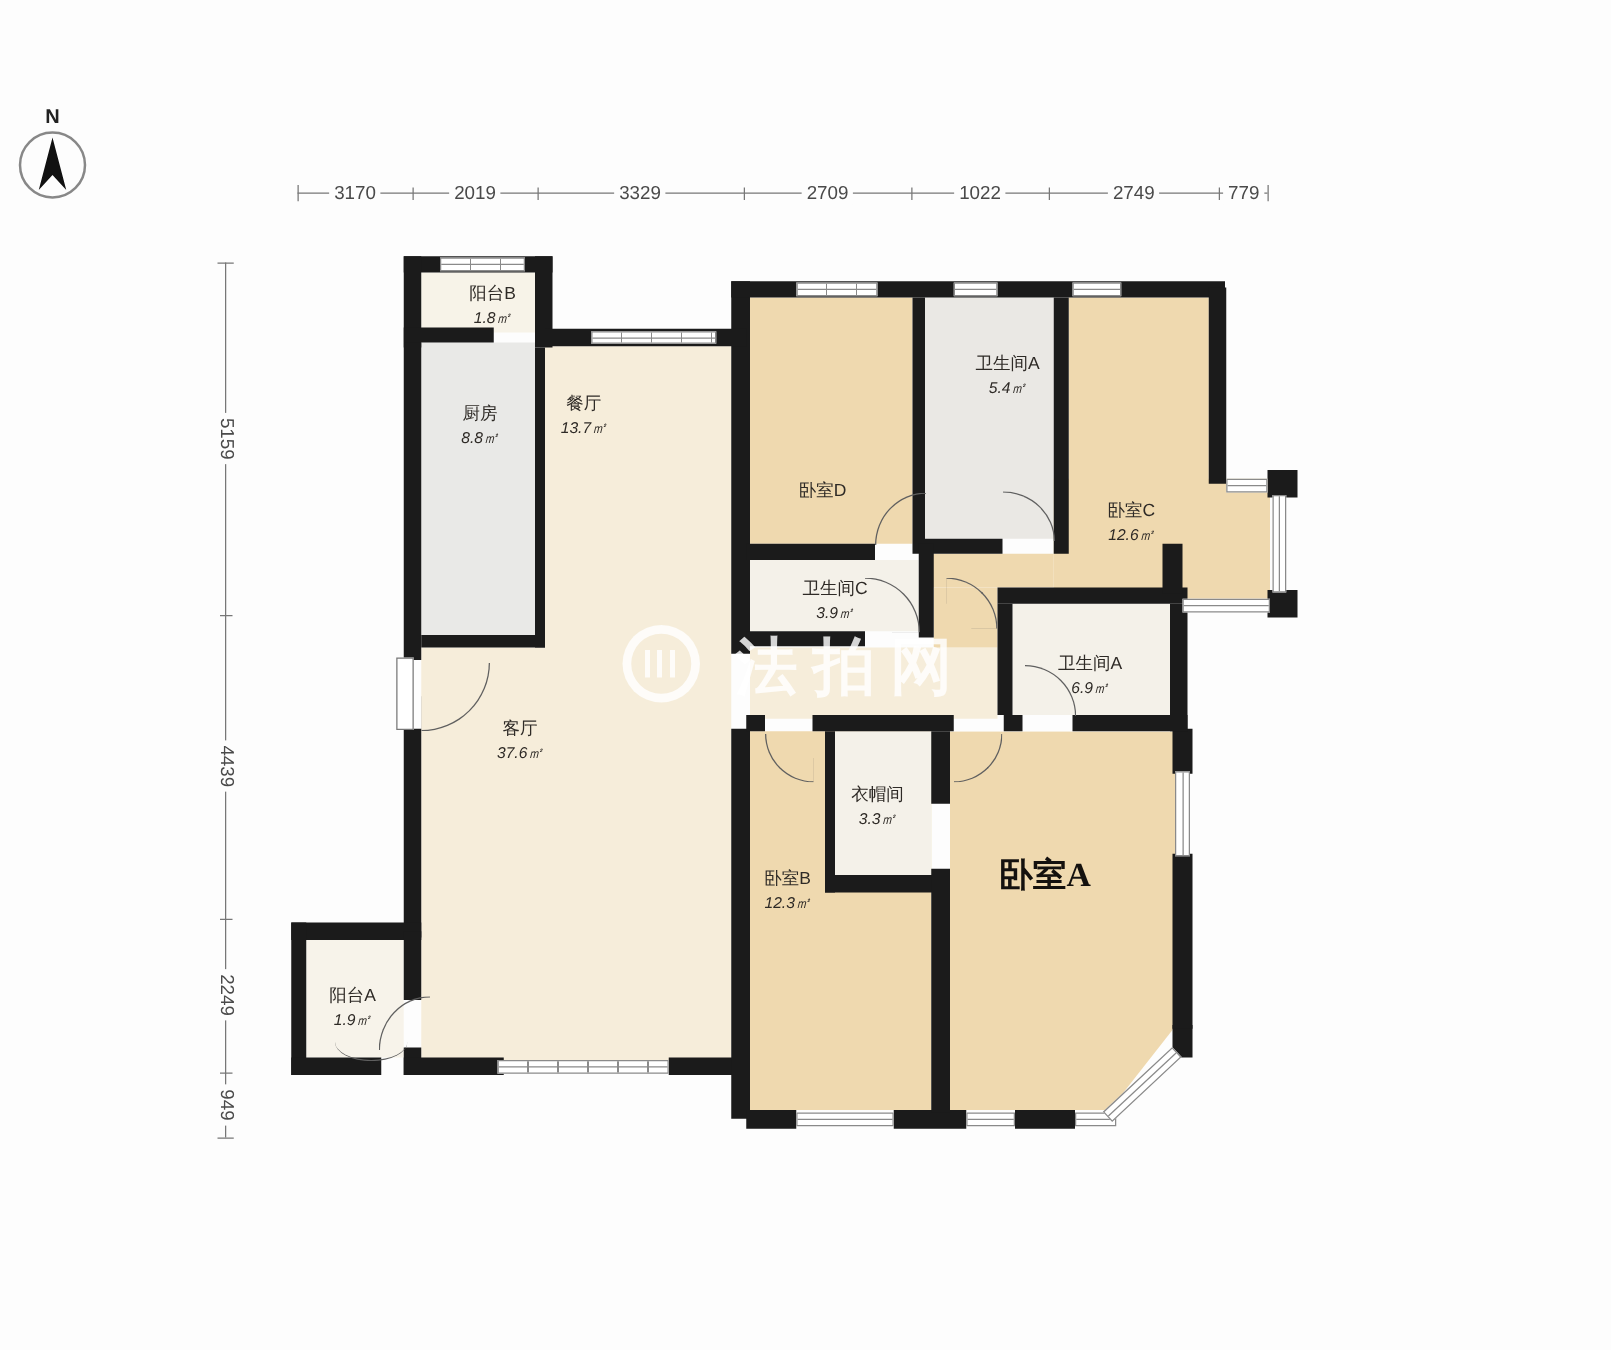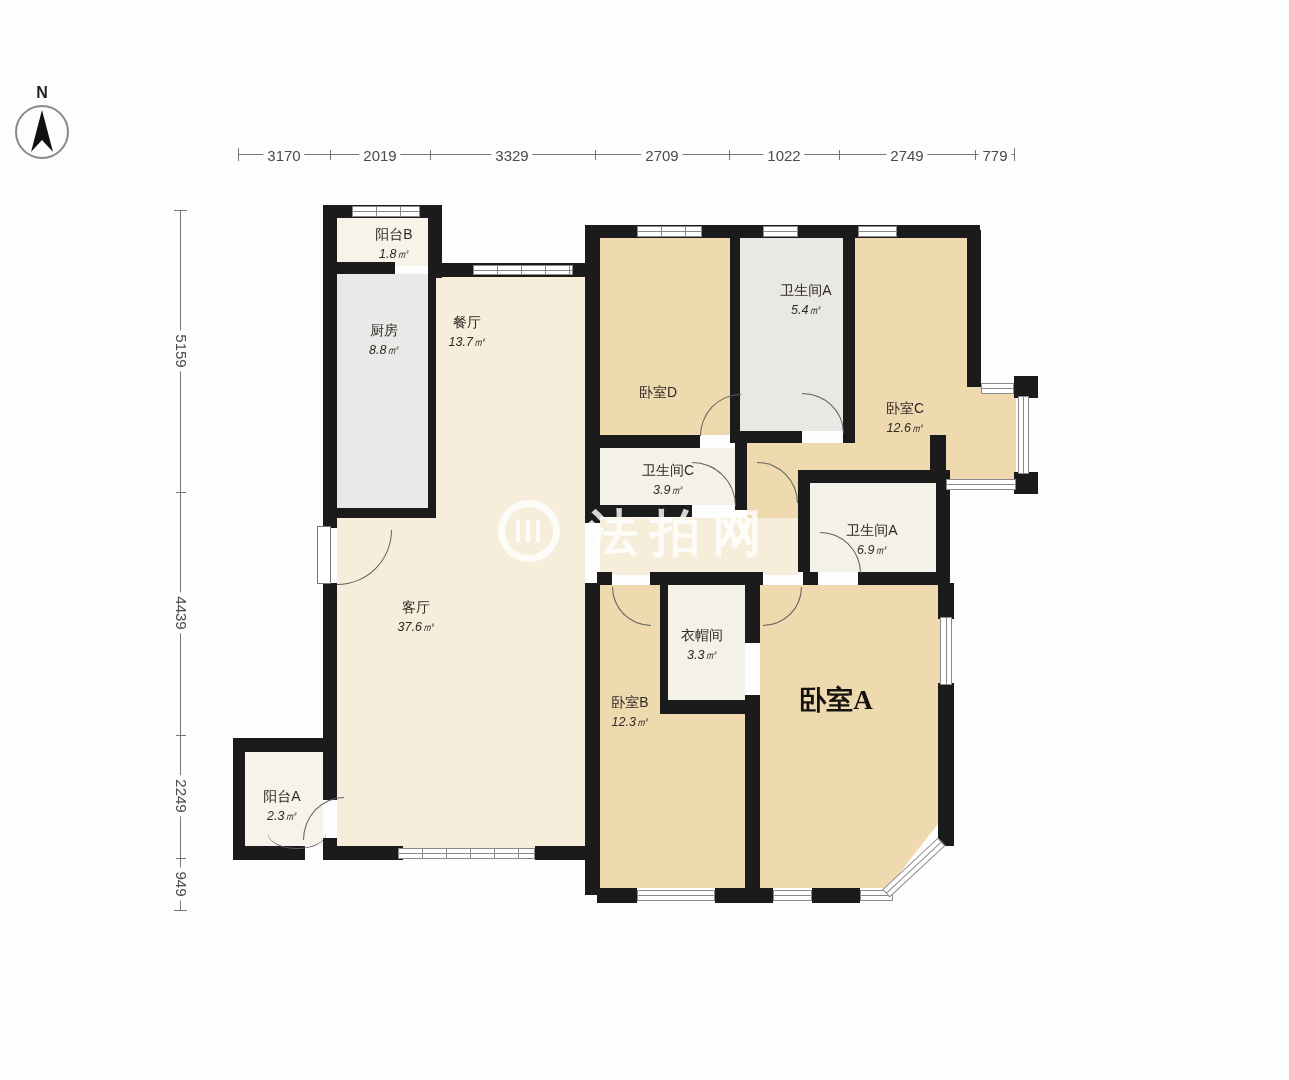--- a/index.html
+++ b/index.html
@@ -193,38 +193,38 @@
     <span class="ar">12.6㎡</span>
   </div>
   <div class="rlabel" style="left:668px;top:480px">
     <span class="nm">卫生间C</span>
     <span class="ar">3.9㎡</span>
   </div>
   <div class="rlabel" style="left:872px;top:540px">
     <span class="nm">卫生间A</span>
     <span class="ar">6.9㎡</span>
   </div>
-  <div class="rlabel" style="left:416px;top:617px">
+  <div class="rlabel" style="left:416px;top:592px">
     <span class="nm">客厅</span>
     <span class="ar">37.6㎡</span>
   </div>
   <div class="rlabel" style="left:702px;top:645px">
     <span class="nm">衣帽间</span>
     <span class="ar">3.3㎡</span>
   </div>
   <div class="rlabel" style="left:630px;top:712px">
     <span class="nm">卧室B</span>
     <span class="ar">12.3㎡</span>
   </div>
   <div class="rlabel big" style="left:836px;top:700px">
     <span class="nm">卧室A</span>
   </div>
   <div class="rlabel" style="left:282px;top:806px">
     <span class="nm">阳台A</span>
-    <span class="ar">2.3㎡</span>
+    <span class="ar">1.9㎡</span>
   </div>
 
   <div id="watermark">
     <div id="wm-ring"></div>
     <div id="wm-text">法拍网</div>
   </div>
 
 </div>
 
 </body></html>

